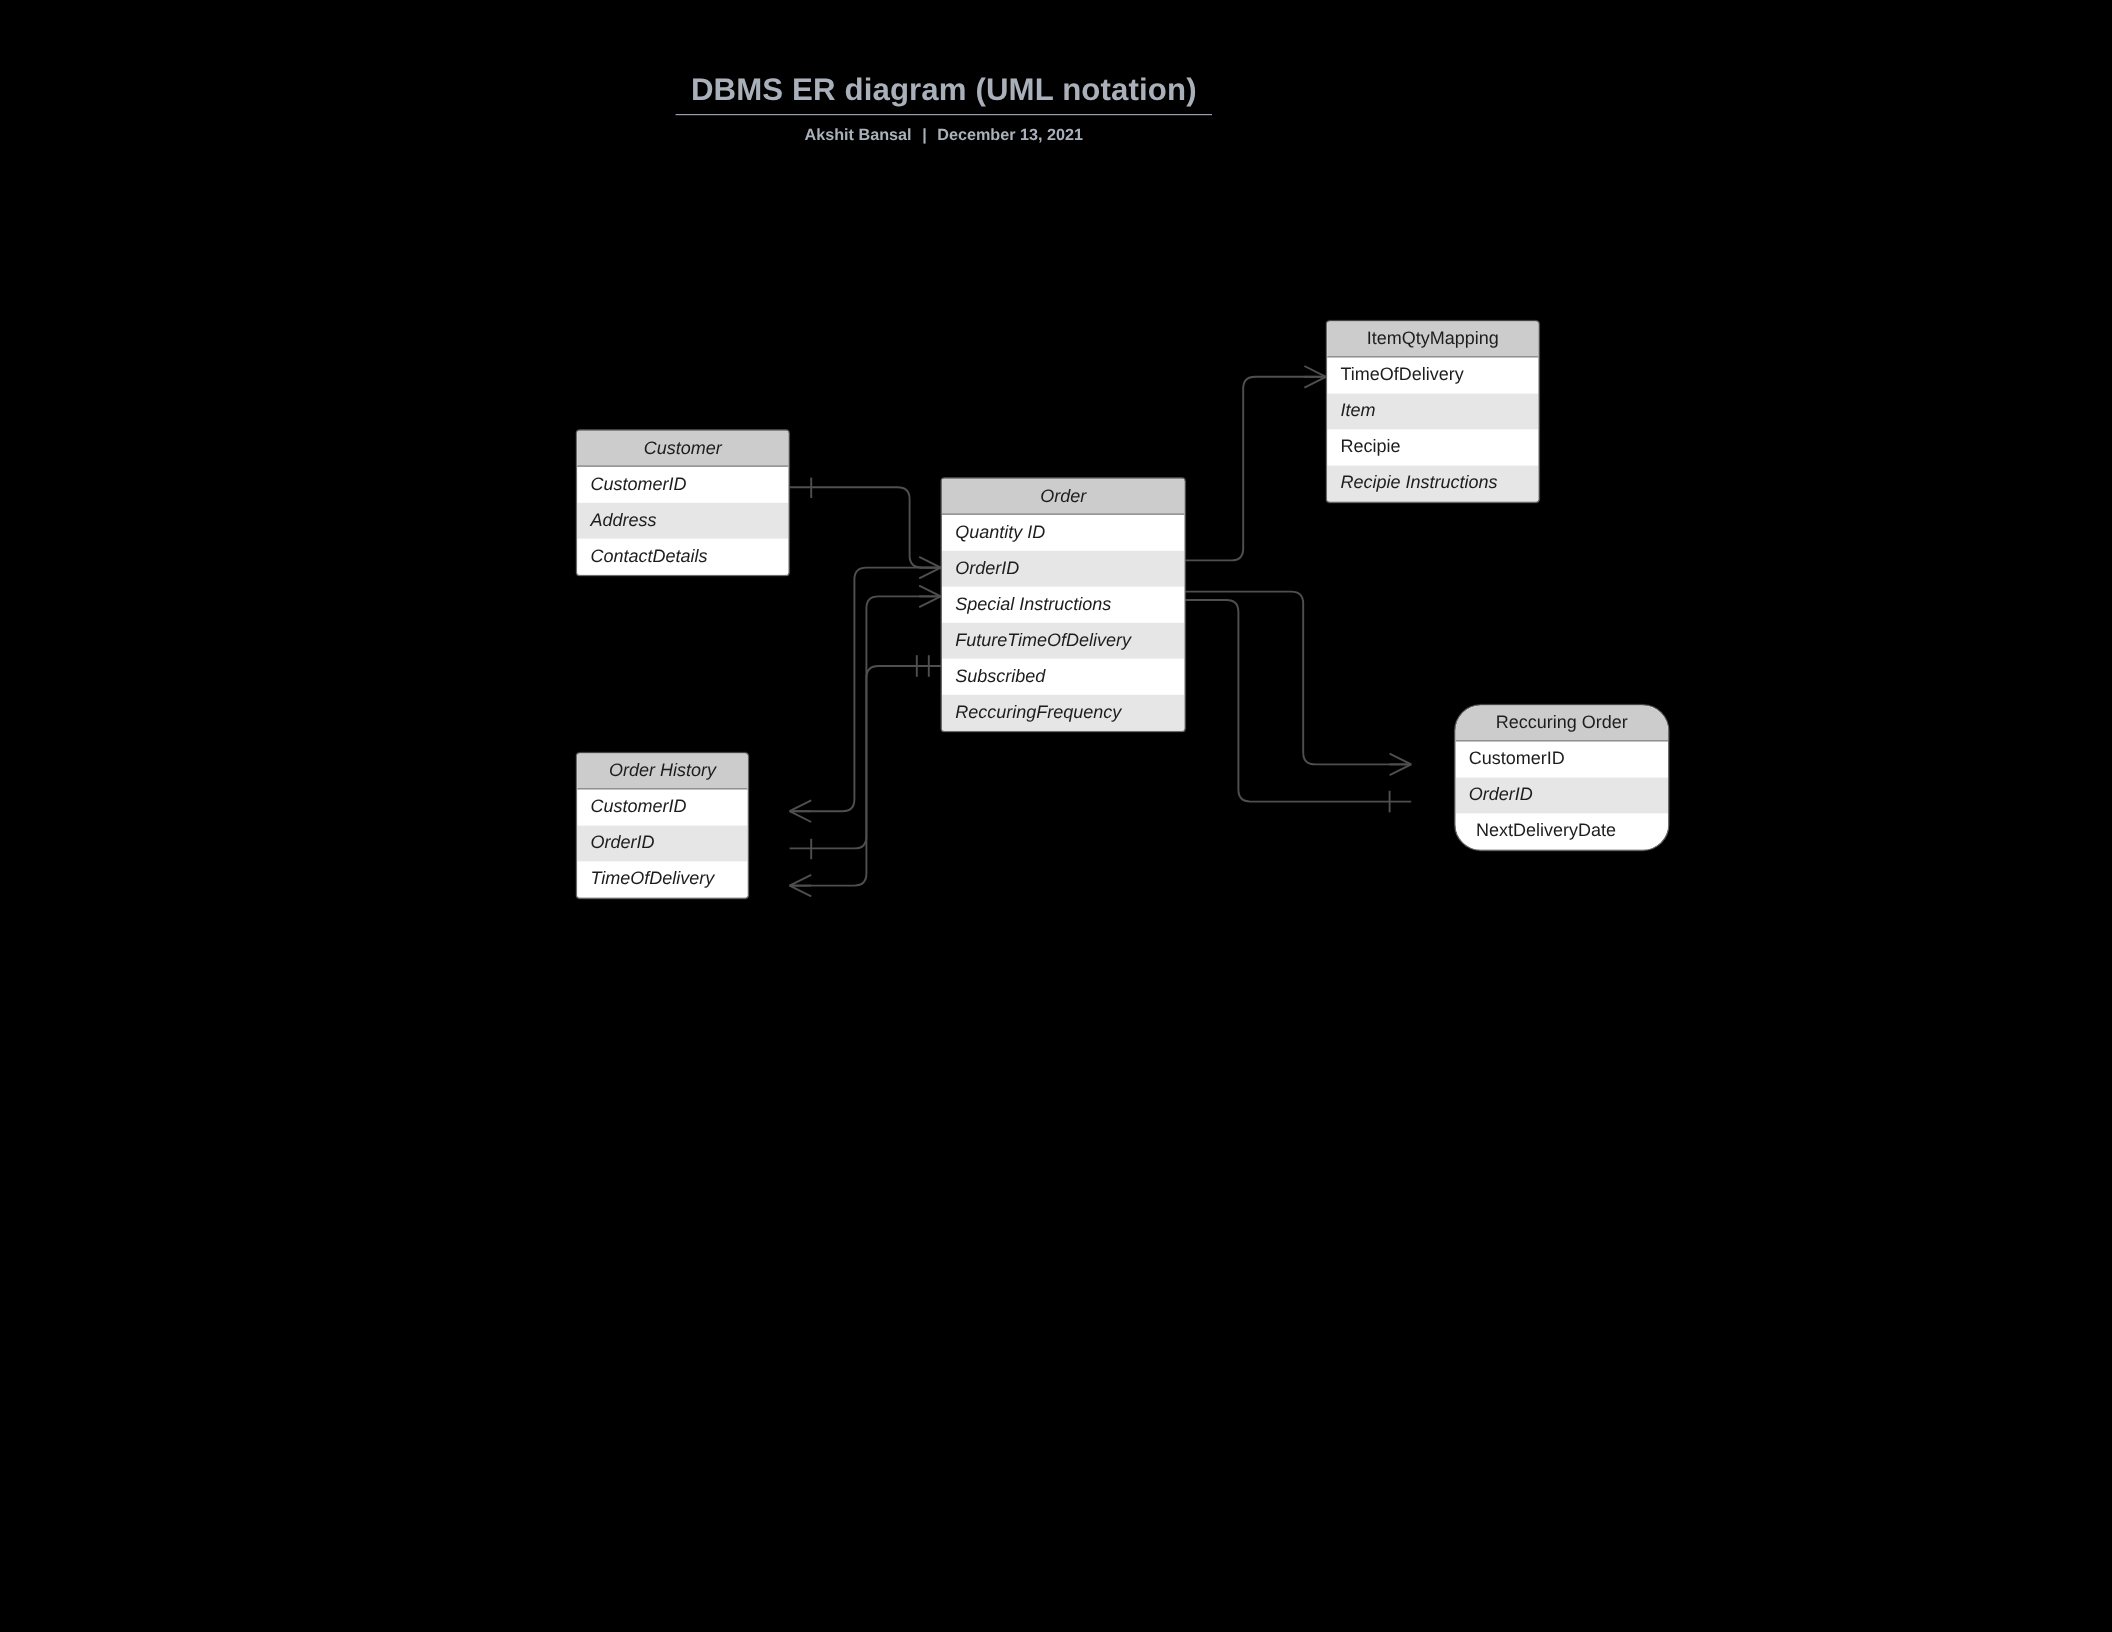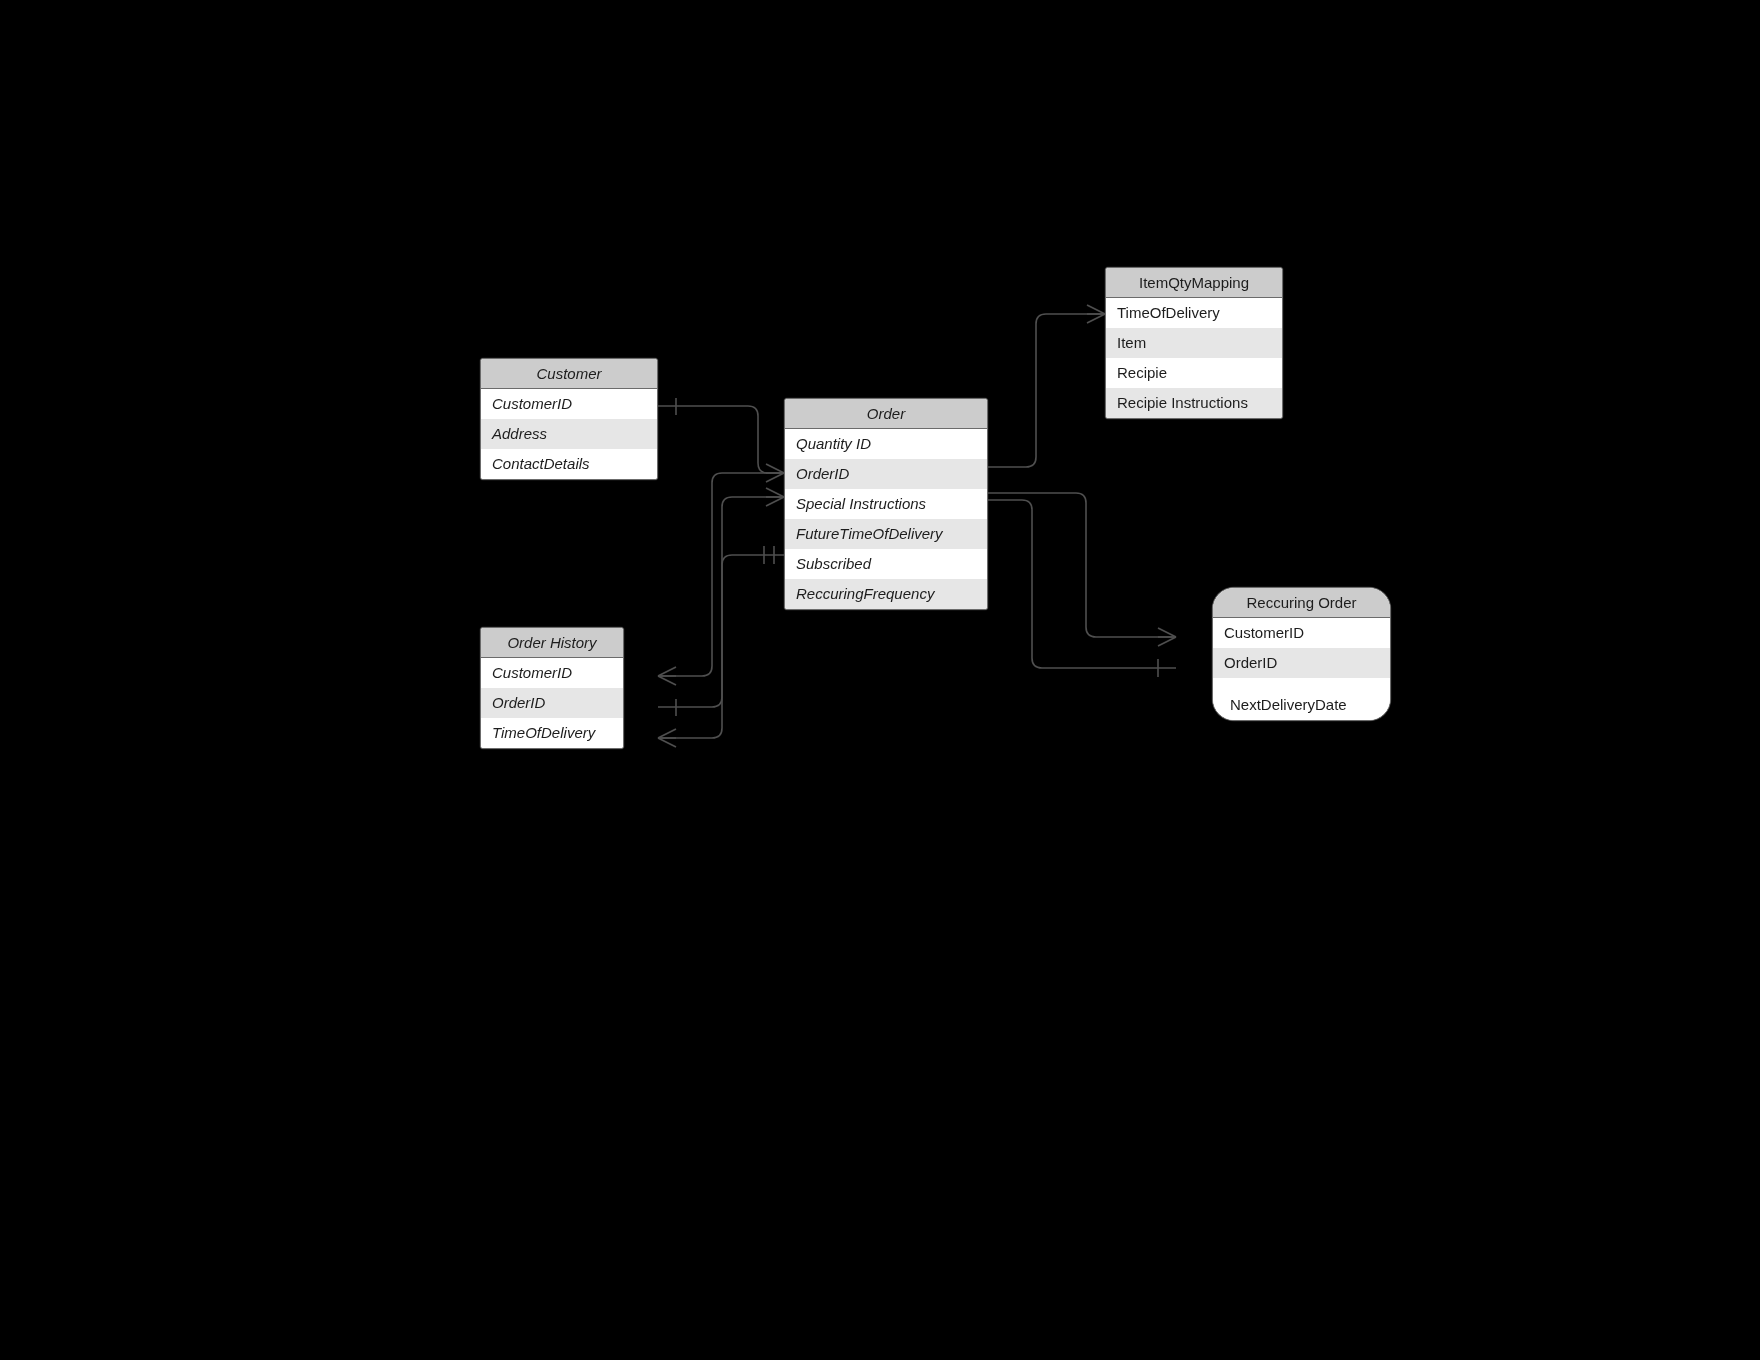--- a/index.html
+++ b/index.html
@@ -96,35 +96,44 @@
     line-height: 30px;
     height: 30px;
     padding-left: 11px;
     box-sizing: border-box;
     background: #ffffff;
     white-space: nowrap;
     overflow: hidden;
   }
   .entity .ent-row.alt {
     background: #e6e6e6;
+    font-style: italic;
   }
   .entity.italic .ent-head,
   .entity.italic .ent-row {
     font-style: italic;
   }
   .entity .ent-row.indent {
     padding-left: 17px;
-    margin-top: 12px;
   }
 </style>
 </head>
 <body>
 
 <div id="canvas">
 
+  <div class="title-block">
+    <div class="doc-title">DBMS ER diagram (UML notation)</div>
+    <div class="title-rule"></div>
+    <div class="doc-byline">
+      <span>Akshit Bansal</span>
+      <span class="byline-sep">|</span>
+      <span>December 13, 2021</span>
+    </div>
+  </div>
 
   <svg id="wires" viewBox="0 0 1760 1360" width="1760" height="1360">
 
     <g>
       <path d="M 658 406 L 748 406 Q 758 406 758 416 L 758 463 Q 758 473 768 473 L 784 473"></path>
 
       <line x1="676" y1="398" x2="676" y2="415"></line>
 
       <path d="M 784 473 L 766 464"></path>
       <path d="M 784 473 L 766 473"></path>

